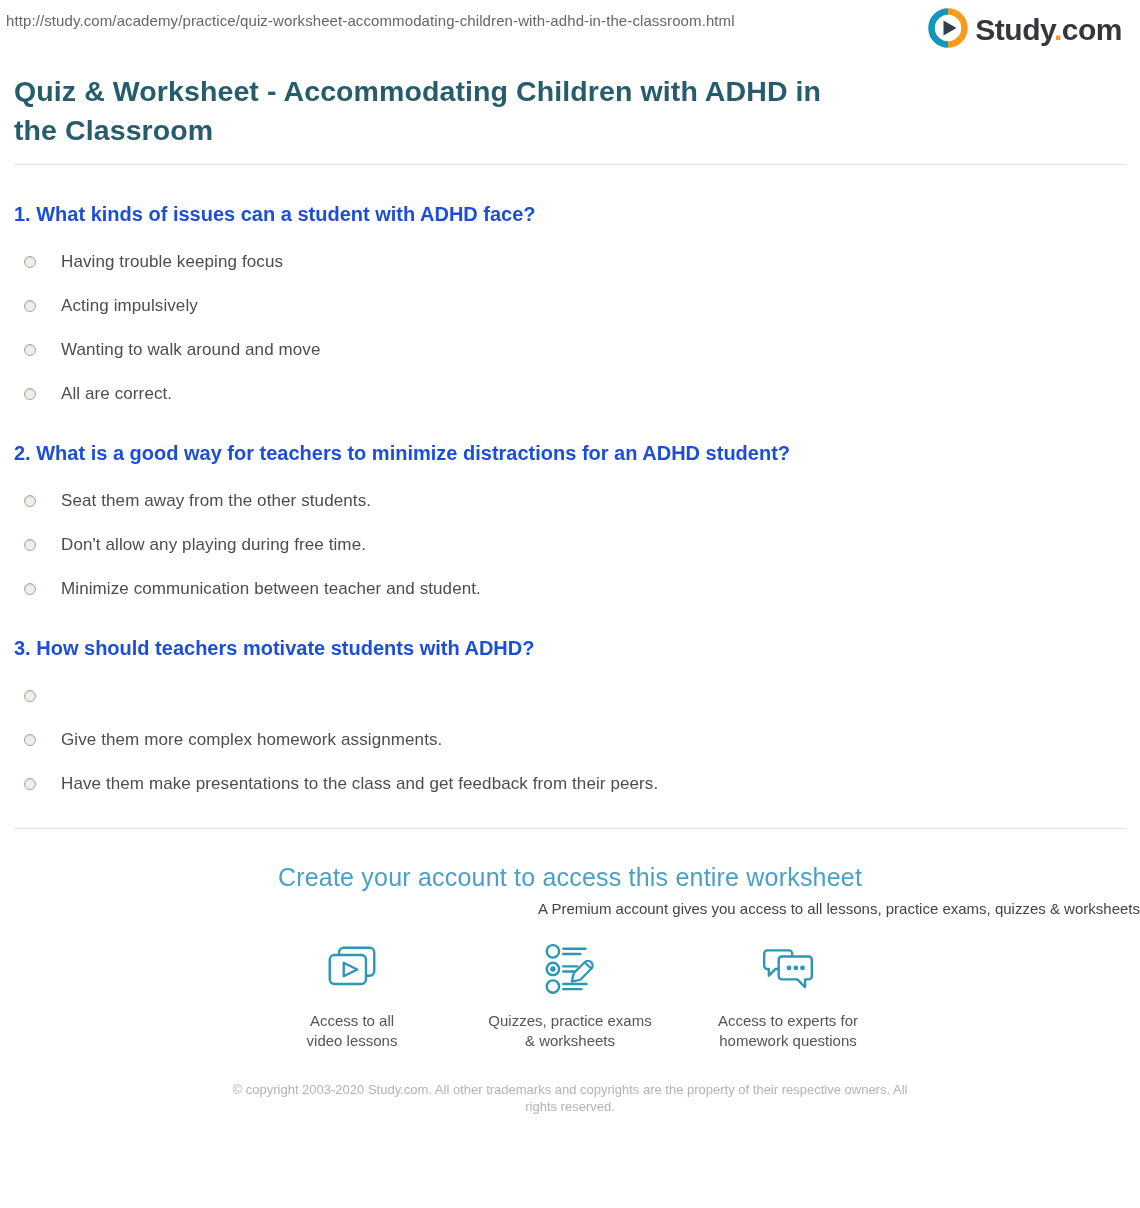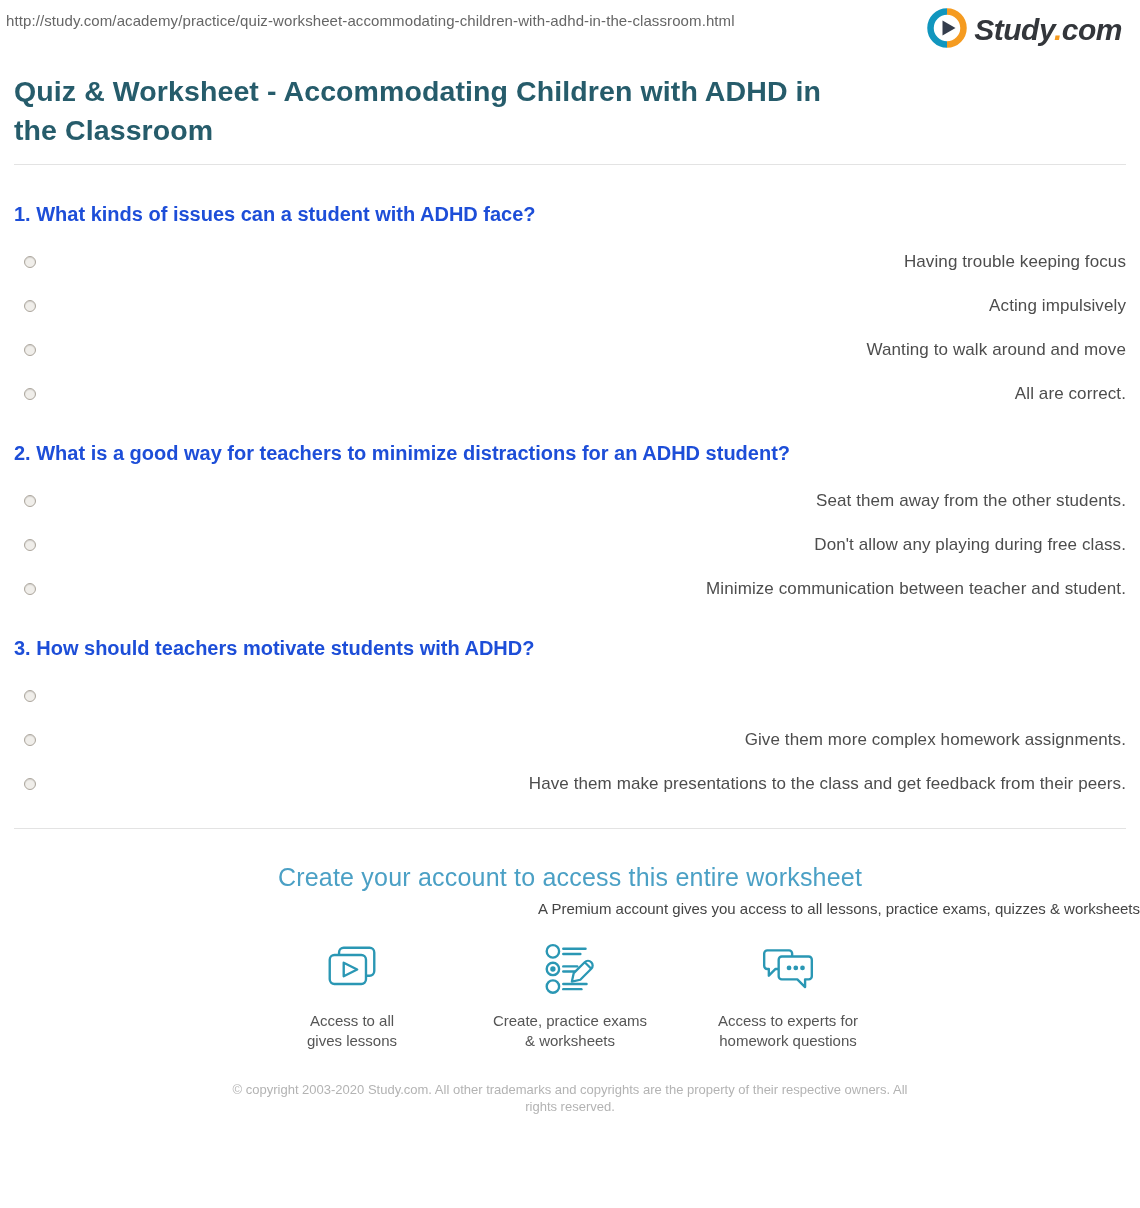--- a/index.html
+++ b/index.html
@@ -24,21 +24,20 @@
     color: #666;
     padding-top: 4px;
     letter-spacing: 0.1px;
   }
   .logo {
     display: flex;
     align-items: center;
     gap: 7px;
     text-decoration: none;
     cursor: pointer;
-    font-style: italic;
   }
   .logo-text {
     font-size: 30px;
     font-weight: bold;
     color: #33363b;
     letter-spacing: -0.5px;
     line-height: 40px;
   }
   .logo-dot { color: #f59b20; }
 
@@ -63,25 +62,24 @@
   .question h2 {
     margin: 38px 0 26px 0;
     font-size: 20px;
     line-height: 23px;
     font-weight: bold;
     color: #1d4ed8;
   }
   .option {
     display: flex;
     align-items: center;
-    gap: 9px;
+    gap: 25px;
     margin: 0 0 24px 10px;
     height: 20px;
     cursor: pointer;
-    justify-content: space-between;
   }
   .radio {
     width: 12px;
     height: 12px;
     flex: 0 0 12px;
     border-radius: 50%;
     border: 1px solid #aca69d;
     background: #f0eeea;
     box-shadow: inset 0 1px 1px rgba(0,0,0,0.12);
   }
@@ -177,21 +175,21 @@
   </div>
 
   <div class="question">
     <h2>2. What is a good way for teachers to minimize distractions for an ADHD student?</h2>
     <div class="option">
       <span class="radio"></span>
       <span class="option-text">Seat them away from the other students.</span>
     </div>
     <div class="option">
       <span class="radio"></span>
-      <span class="option-text">Don't allow any playing during free class.</span>
+      <span class="option-text">Don't allow any playing during free time.</span>
     </div>
     <div class="option">
       <span class="radio"></span>
       <span class="option-text">Minimize communication between teacher and student.</span>
     </div>
   </div>
 
   <div class="question">
     <h2>3. How should teachers motivate students with ADHD?</h2>
     <div class="option">
@@ -222,21 +220,21 @@
         <svg width="58" height="58" viewBox="0 0 56 56">
           <g stroke="#2a97b4" stroke-width="2.3" fill="none">
             <rect x="15.5" y="6.5" width="34" height="27" rx="4.5"></rect>
             <rect x="6.5" y="13.5" width="35" height="28" rx="4.5" fill="#ffffff"></rect>
             <path d="M20 21 L33 27.5 L20 34 Z" stroke-linejoin="round"></path>
           </g>
         </svg>
       </div>
       <div class="feature-label">
         <div>Access to all</div>
-        <div>gives lessons</div>
+        <div>video lessons</div>
       </div>
     </div>
 
     <div class="feature">
       <div class="icon-wrap">
         <svg width="58" height="58" viewBox="0 0 56 56">
           <g stroke="#2a97b4" stroke-width="2.3" fill="none" stroke-linecap="round">
             <circle cx="11.5" cy="10" r="6"></circle>
             <circle cx="11.5" cy="27" r="6"></circle>
             <circle cx="11.5" cy="44" r="6"></circle>
@@ -248,21 +246,21 @@
             <line x1="21.5" y1="46.5" x2="39" y2="46.5"></line>
           </g>
           <circle cx="11.5" cy="27" r="2.6" fill="#2a97b4"></circle>
           <g transform="translate(4 -2) rotate(-45 35 32)" stroke="#2a97b4" stroke-width="2.2" fill="#ffffff" stroke-linejoin="round">
             <path d="M29 27.5 h15 a4.5 4.5 0 0 1 0 9 h-15 l-7 -4.5 z"></path>
             <line x1="44" y1="27.5" x2="44" y2="36.5"></line>
           </g>
         </svg>
       </div>
       <div class="feature-label">
-        <div>Create, practice exams</div>
+        <div>Quizzes, practice exams</div>
         <div>&amp; worksheets</div>
       </div>
     </div>
 
     <div class="feature">
       <div class="icon-wrap">
         <svg width="58" height="58" viewBox="0 0 56 56">
           <g stroke="#2a97b4" stroke-width="2.3" fill="#ffffff" stroke-linejoin="round">
             <path d="M8 9 H29 A3 3 0 0 1 32 12 V24 A3 3 0 0 1 29 27 H16 L9.5 33.5 V27 H8 A3 3 0 0 1 5 24 V12 A3 3 0 0 1 8 9 Z"></path>
             <path d="M22 15 H48 A3 3 0 0 1 51 18 V34 A3 3 0 0 1 48 37 H44.5 V44.5 L37 37 H22 A3 3 0 0 1 19 34 V18 A3 3 0 0 1 22 15 Z"></path>

